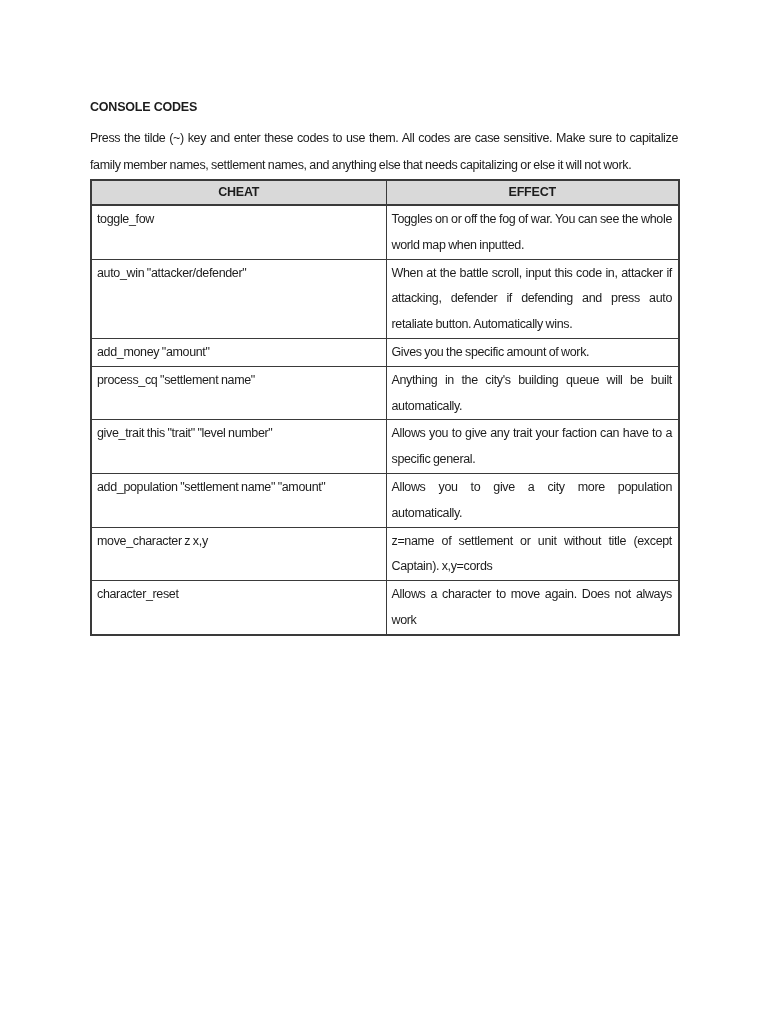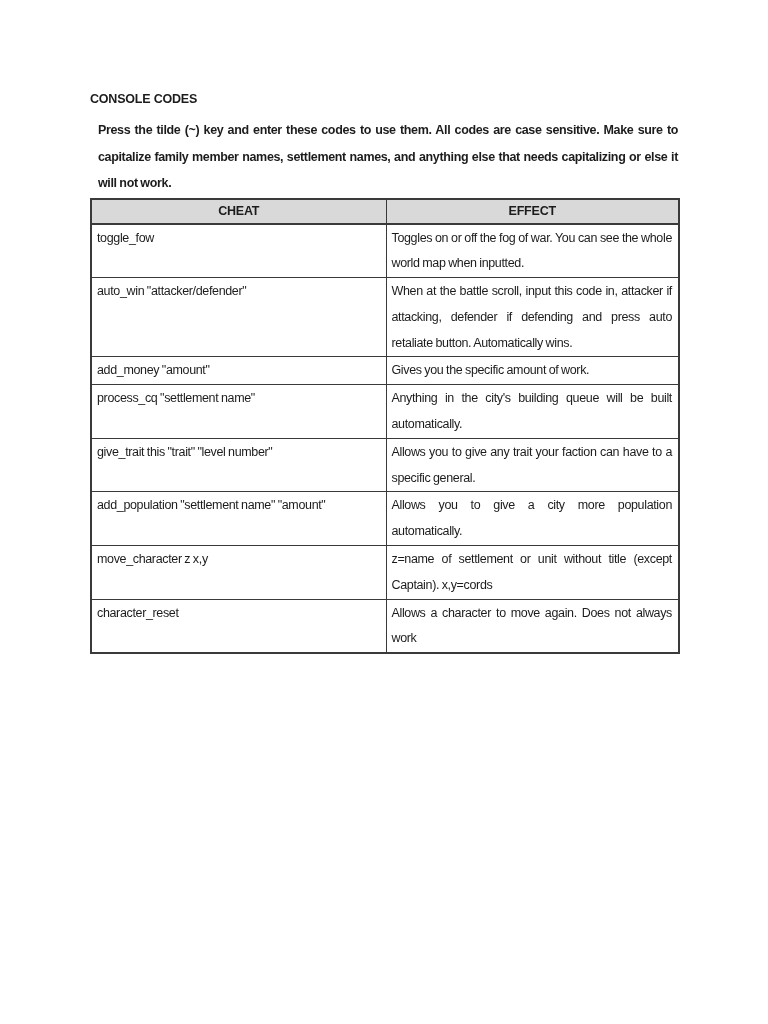--- a/index.html
+++ b/index.html
@@ -11,37 +11,37 @@
     position: relative;
     width: 768px;
     height: 1024px;
     font-family: "Liberation Sans", sans-serif;
     color: var(--text, #1c1c1c);
     overflow: hidden;
   }
   .doc {
     position: absolute;
     left: 90px;
-    top: 92px;
+    top: 100px;
     width: 588px;
   }
   .doc-title {
     font-size: 12.5px;
     font-weight: 700;
     letter-spacing: -0.2px;
     margin: 0 0 11px 0;
   }
   .doc-intro {
     font-size: 12.5px;
-    font-weight: 700;
+    font-weight: 400;
     letter-spacing: -0.35px;
     word-spacing: -0.5px;
     line-height: 26.5px;
     text-align: justify;
-    margin: 0 0 1px 8px;
+    margin: 0 0 1px 0;
   }
   table.cheat-table {
     border-collapse: collapse;
     table-layout: fixed;
     width: 588px;
     border: 2.2px solid var(--border, #3a3a3a);
   }
   col.c-cheat  { width: 295px; }
   col.c-effect { width: 293px; }
   .cheat-table th {

